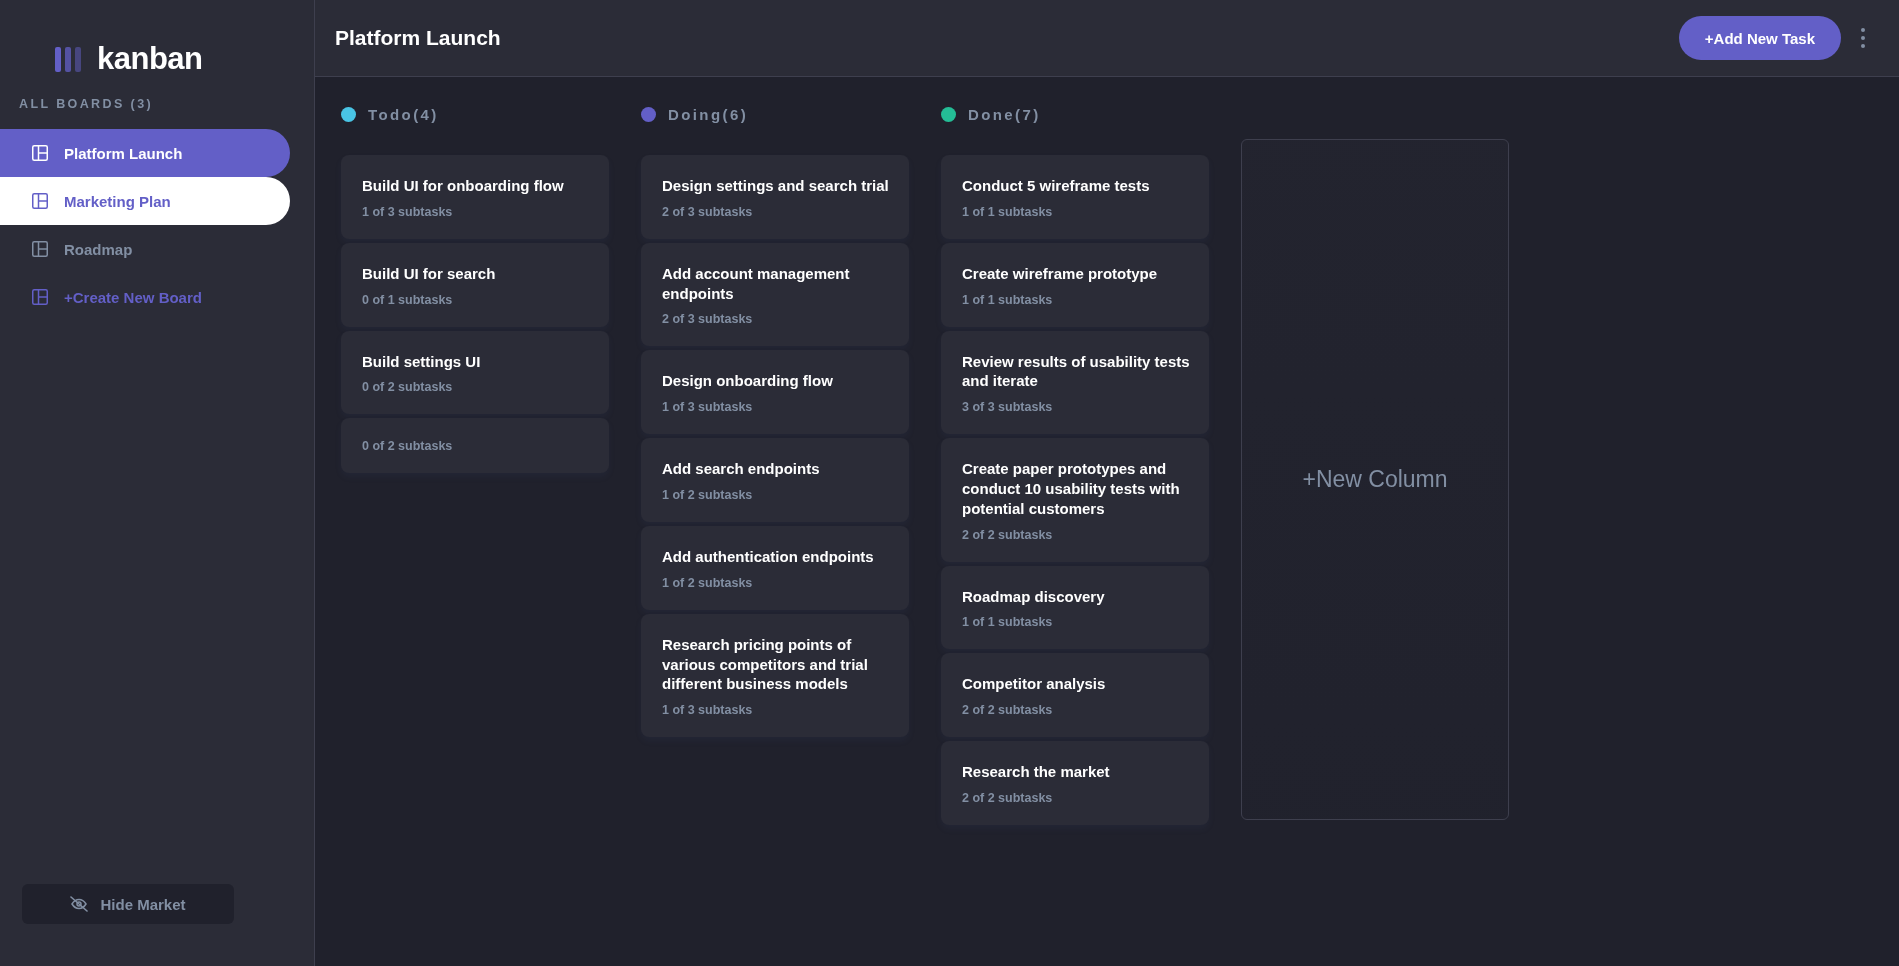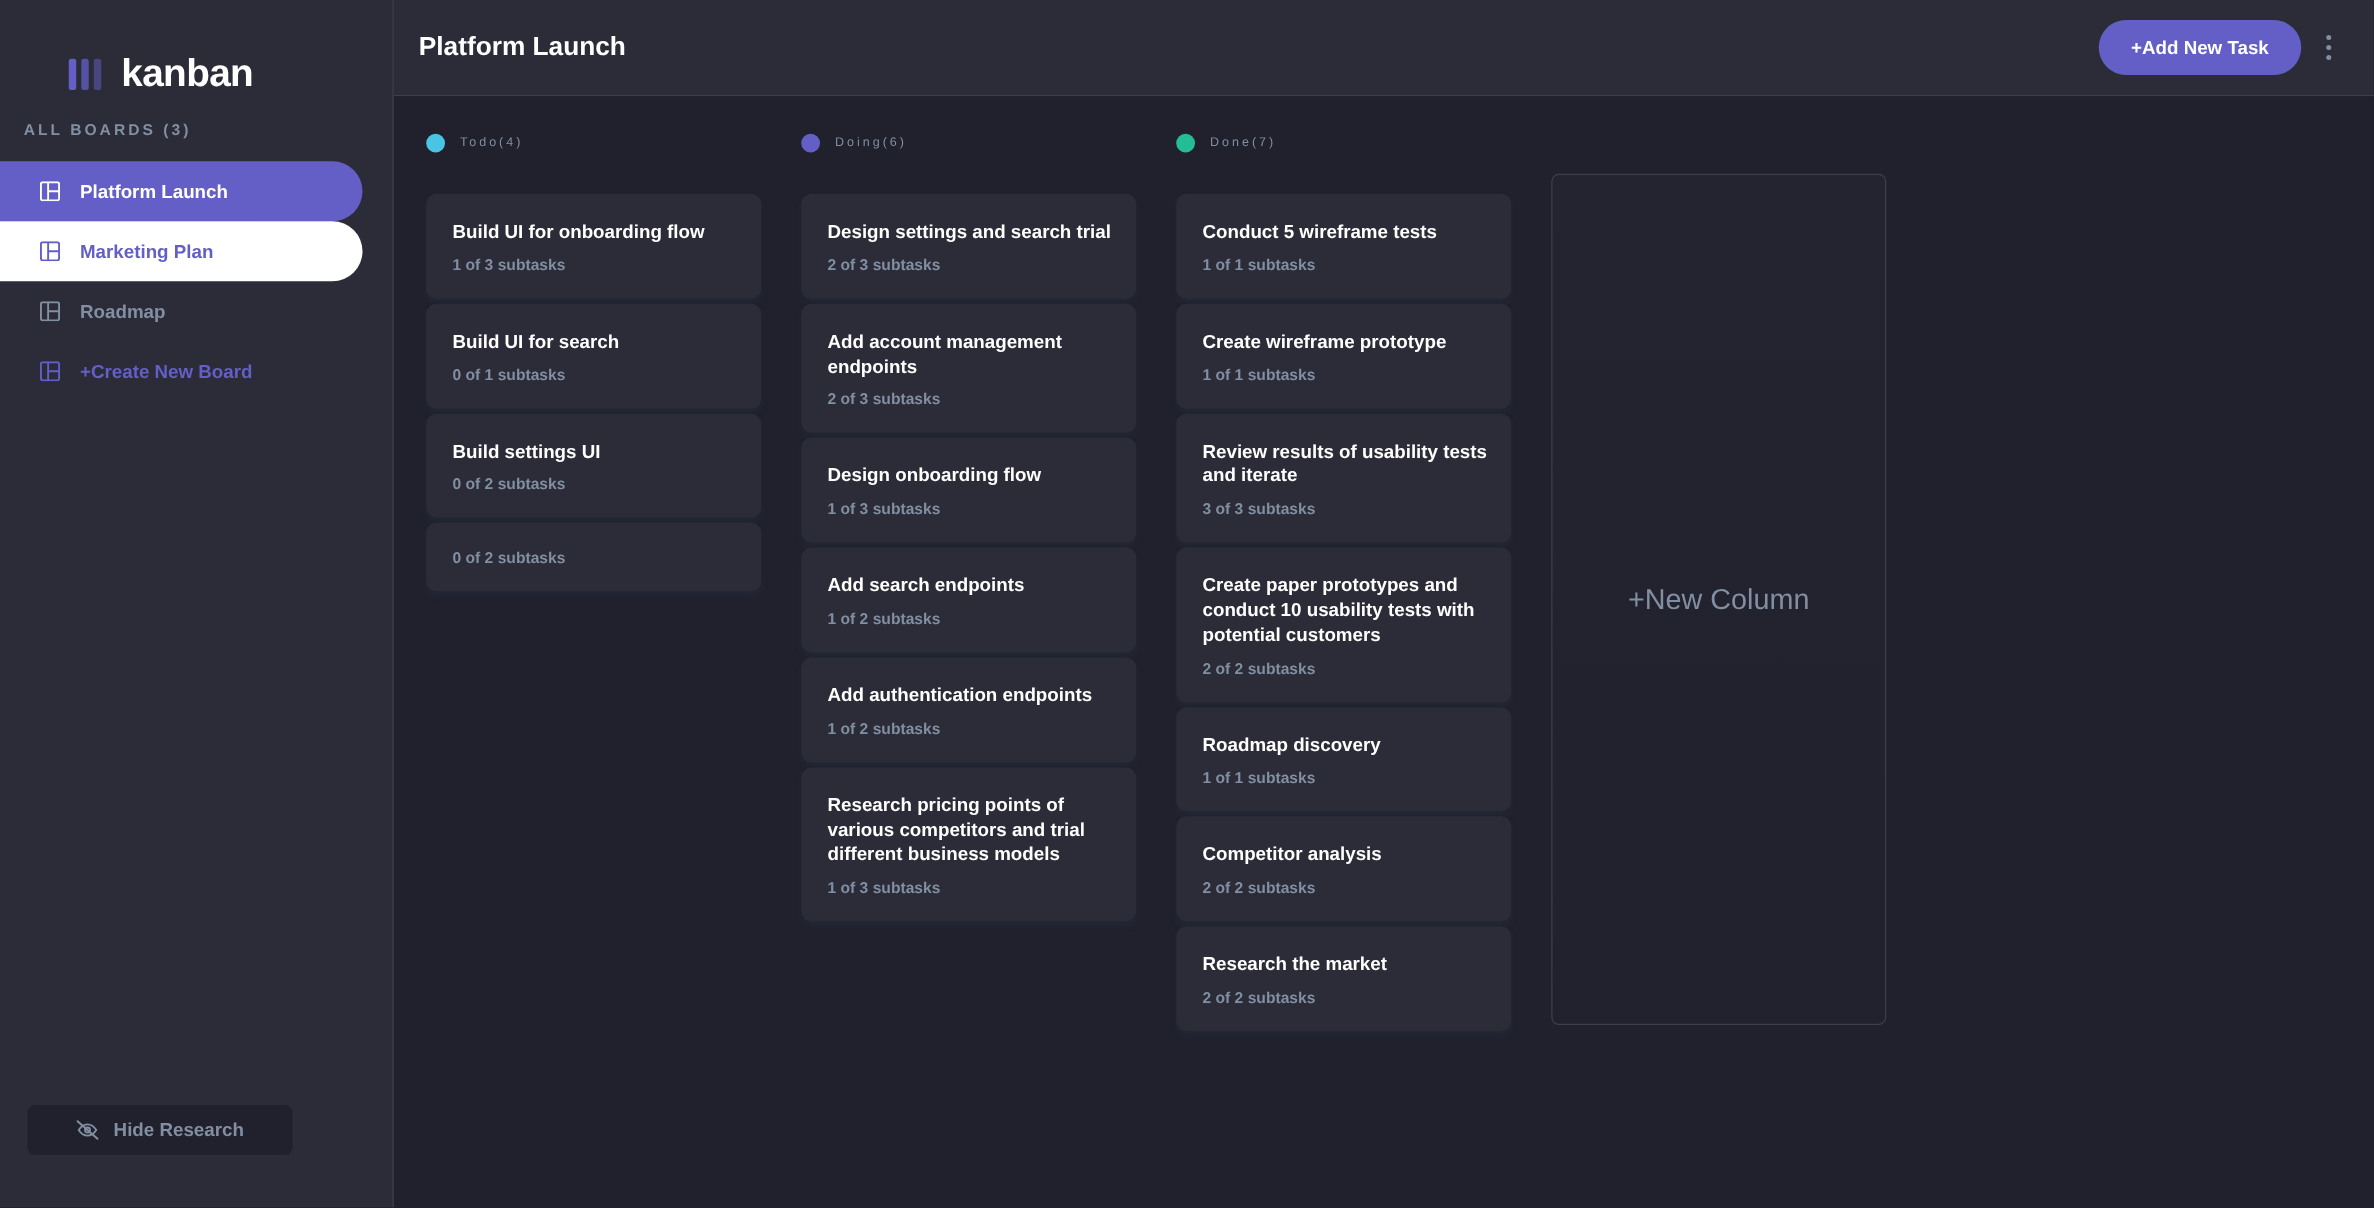--- a/index.html
+++ b/index.html
@@ -88,21 +88,21 @@
   .board {
     flex: 1; background: #20212C;
     display: flex; gap: 32px;
     padding: 26px 24px 24px 26px;
     overflow: auto;
   }
   .column { width: 268px; min-width: 268px; display: flex; flex-direction: column; }
   .column-header { display: flex; align-items: center; gap: 12px; height: 22px; margin-bottom: 30px; }
   .column-dot { width: 15px; height: 15px; border-radius: 50%; display: block; flex: 0 0 15px; }
   .column-name {
-    font-size: 10px; font-weight: normal; letter-spacing: 2.4px;
+    font-size: 15px; font-weight: bold; letter-spacing: 2.4px;
     color: #828FA3; text-transform: none; white-space: nowrap;
   }
   .cards { display: flex; flex-direction: column; gap: 4px; }
   .card {
     background: #2B2C37; border-radius: 8px;
     padding: 21px 16px 20px 21px; cursor: pointer;
     box-shadow: 0 4px 6px rgba(54,78,126,0.10);
   }
   .card-title {
     font-size: 15px; font-weight: bold; color: #FFFFFF;
@@ -178,21 +178,21 @@
           </span>
         <span>+Create New Board</span>
       </div>
     </nav>
     <div class="hide-sidebar-btn">
       <span class="eye-off-icon"><svg viewBox="0 0 18 16" fill="none">
             <path d="M1 1l16 14" stroke="currentColor" stroke-width="1.6" stroke-linecap="round"></path>
             <path d="M2 8s2.8-4.5 7-4.5S16 8 16 8s-2.8 4.5-7 4.5S2 8 2 8z" stroke="currentColor" stroke-width="1.5"></path>
             <circle cx="9" cy="8" r="2" stroke="currentColor" stroke-width="1.5"></circle>
           </svg></span>
-      <span>Hide Research</span>
+      <span>Hide Market</span>
     </div>
   </aside>
 
   <section class="main">
     <header class="topbar">
       <h1 class="board-title">Platform Launch</h1>
       <div class="topbar-right">
         <button class="add-task-btn">+Add New Task</button>
         <div class="kebab-btn">
             <span></span>

